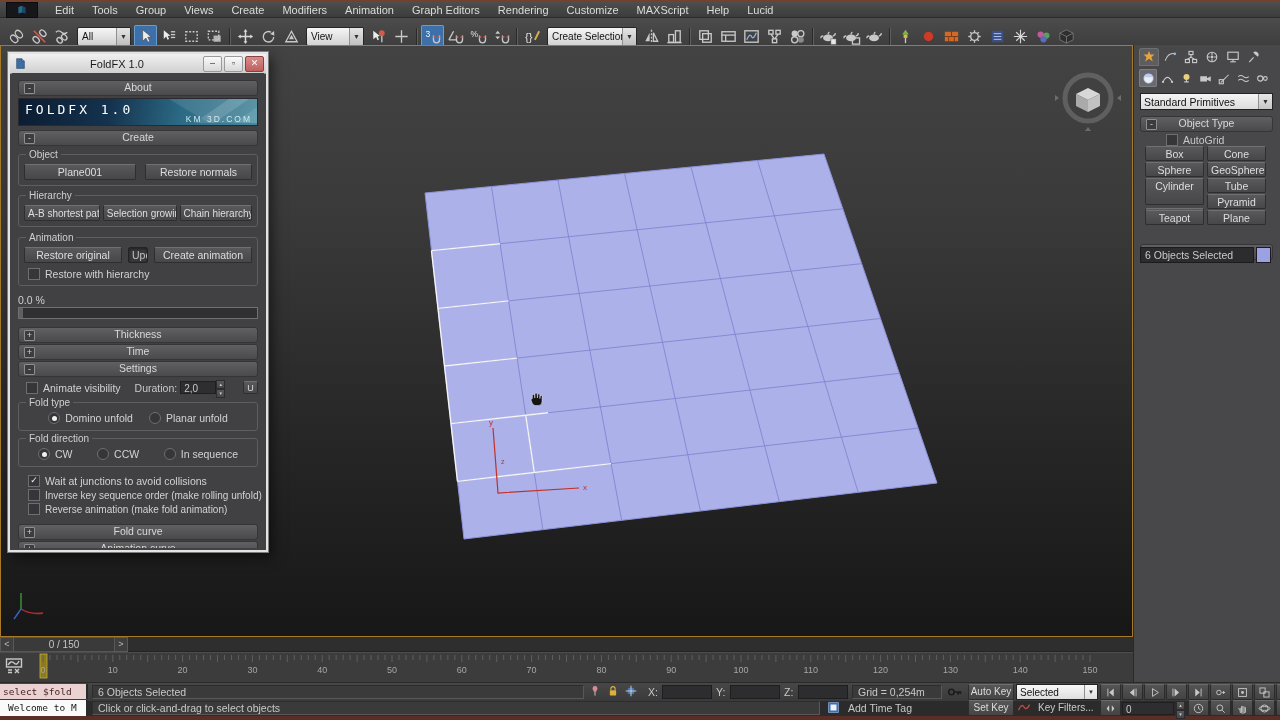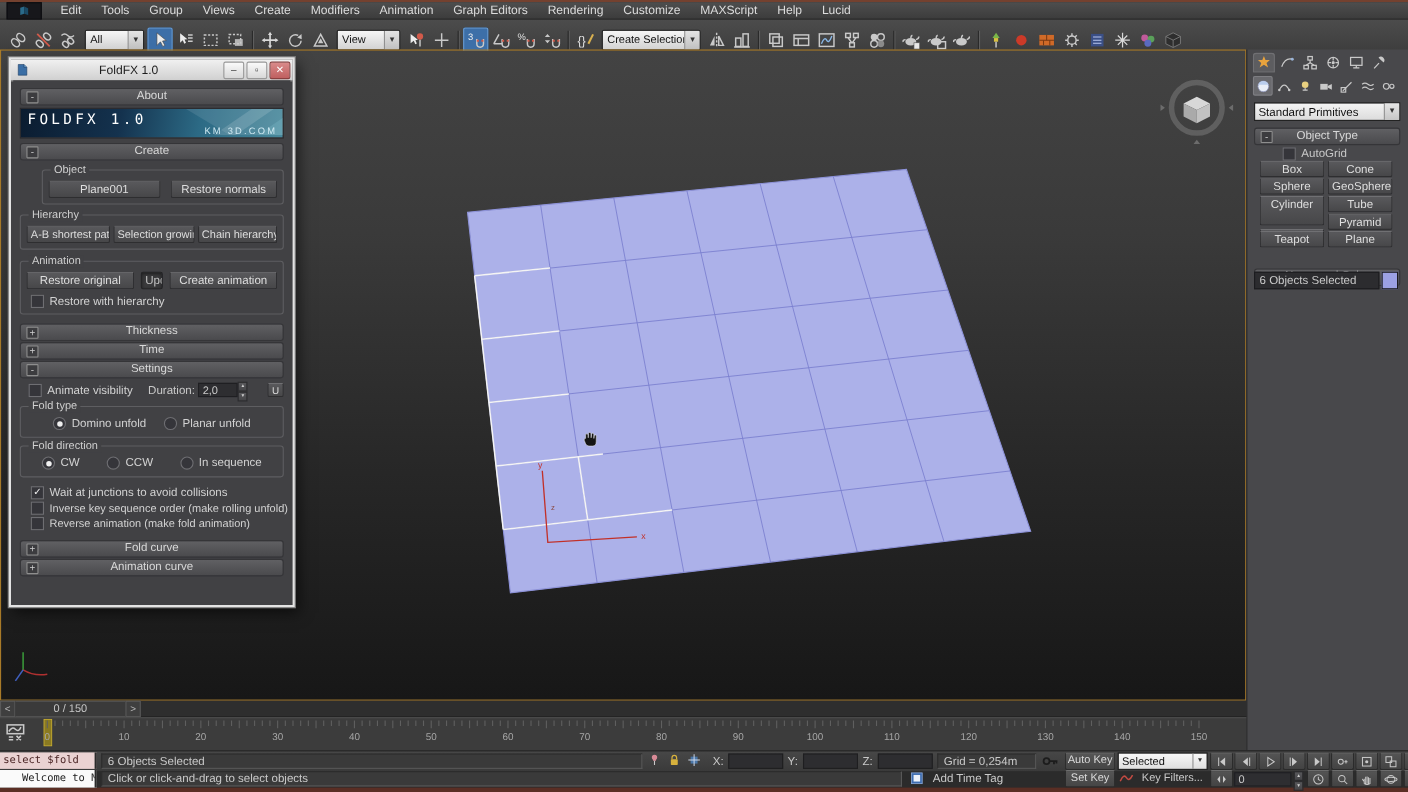--- a/index.html
+++ b/index.html
@@ -71,21 +71,21 @@
 
   
   #trackbar{left:0;top:637px;width:1133px;height:15px;background:#2e2e2e;border-bottom:1px solid #242424;box-sizing:border-box;display:flex;align-items:center;}
   .tkbtn{width:12px;height:13px;background:#3f3f3f;border:1px solid #595959;color:#bbb;font-size:9px;line-height:12px;text-align:center;flex:0 0 auto;}
   #tk-display{width:100px;height:13px;background:#3a3a3a;border-top:1px solid #555;border-bottom:1px solid #555;color:#c6c6c6;font-size:10px;line-height:13px;text-align:center;flex:0 0 auto;}
   #ruler{left:0;top:652px;width:1133px;height:30px;background:#3c3c3c;border-top:1px solid #4e4e4e;box-sizing:border-box;}
 
   
   #statusbar{left:0;top:682px;width:1280px;height:19px;background:linear-gradient(#474747,#3a3a3a);border-top:1px solid #2a2a2a;box-sizing:border-box;}
   #listener1{left:0;top:1px;width:88px;height:15px;background:#ead2d2;color:#4a2424;font-family:"DejaVu Sans Mono",monospace;font-size:9.5px;line-height:15px;padding:0 3px;box-sizing:border-box;border-right:2px solid #2a2a2a;white-space:nowrap;overflow:hidden;}
-  #listener2{left:0;top:17px;width:88px;height:16px;background:#fafafa;color:#1a1a1a;font-family:"DejaVu Sans Mono",monospace;font-size:9.5px;line-height:15px;padding:0 20px;box-sizing:border-box;border-right:2px solid #2a2a2a;white-space:nowrap;overflow:hidden;}
+  #listener2{left:0;top:17px;width:88px;height:16px;background:#fafafa;color:#1a1a1a;font-family:"DejaVu Sans Mono",monospace;font-size:9.5px;line-height:15px;padding:0 8px;box-sizing:border-box;border-right:2px solid #2a2a2a;white-space:nowrap;overflow:hidden;}
   .sunken{background:#3a3a3a;border:1px solid #2c2c2c;border-bottom-color:#585858;border-right-color:#585858;color:#c9c9c9;font-size:10.5px;line-height:13px;padding:0 5px;box-sizing:border-box;white-space:nowrap;overflow:hidden;}
   .slabel{color:#c9c9c9;font-size:10.5px;}
   .sfield{background:#2d2d30;border:1px solid #1e1e20;height:12px;}
   .skbtn{background:linear-gradient(#565656,#454545);border:1px solid #2c2c2c;border-top-color:#6e6e6e;border-radius:2px;color:#dcdcdc;font-size:10px;text-align:center;line-height:13px;}
   #sel-drop{background:linear-gradient(#f8f8f8,#dedede);border:1px solid #222;color:#111;font-size:10px;display:flex;align-items:center;}
   #sel-drop .lbl{flex:1;padding:0 3px;}
   #sel-drop .arr{width:12px;align-self:stretch;border-left:1px solid #909090;display:flex;align-items:center;justify-content:center;font-size:6px;color:#333;}
   .pbbtn{width:19px;height:14px;background:linear-gradient(#545454,#434343);border:1px solid #2b2b2b;border-top-color:#6c6c6c;border-radius:2px;display:flex;align-items:center;justify-content:center;margin-right:1px;flex:0 0 auto;}
 </style>
 </head>
@@ -442,21 +442,21 @@
         </svg>
       <span class="bt">FoldFX 1.0</span>
       <span class="bs">KM 3D.COM</span>
     </div>
 
     <div class="rhead" style="margin-top:4px;">
       <span class="pm">-</span>
       <span>Create</span>
     </div>
 
-    <div class="grp" style="margin-top:8px;margin-left:20px;">
+    <div class="grp" style="margin-top:8px;">
       <span class="glabel">Object</span>
       <div class="row" style="gap:9px;">
         <div class="mxbtn" style="flex:1.05;">Plane001</div>
         <div class="mxbtn" style="flex:1;">Restore normals</div>
       </div>
     </div>
 
     <div class="grp" style="margin-top:9px;">
       <span class="glabel">Hierarchy</span>
       <div class="row" style="gap:3px;">
@@ -472,20 +472,26 @@
         <div class="mxbtn" style="flex:1.25;">Restore original</div>
         <div class="mxbtn pressed" style="width:20px;">Update</div>
         <div class="mxbtn" style="flex:1.25;">Create animation</div>
       </div>
       <div class="row" style="margin-top:5px;margin-left:4px;">
         <span class="cb"></span>
         <span class="clabel">Restore with hierarchy</span>
       </div>
     </div>
 
+    <div style="margin-top:8px;">
+      <div class="slabel" style="font-size:10.5px;color:#cfcfcf;">0.0 %</div>
+      <div class="pbar">
+          <div class="fill"></div>
+        </div>
+    </div>
 
     <div class="rhead" style="margin-top:8px;">
       <span class="pm">+</span>
       <span>Thickness</span>
     </div>
     <div class="rhead" style="margin-top:1px;">
       <span class="pm">+</span>
       <span>Time</span>
     </div>
     <div class="rhead" style="margin-top:1px;">

